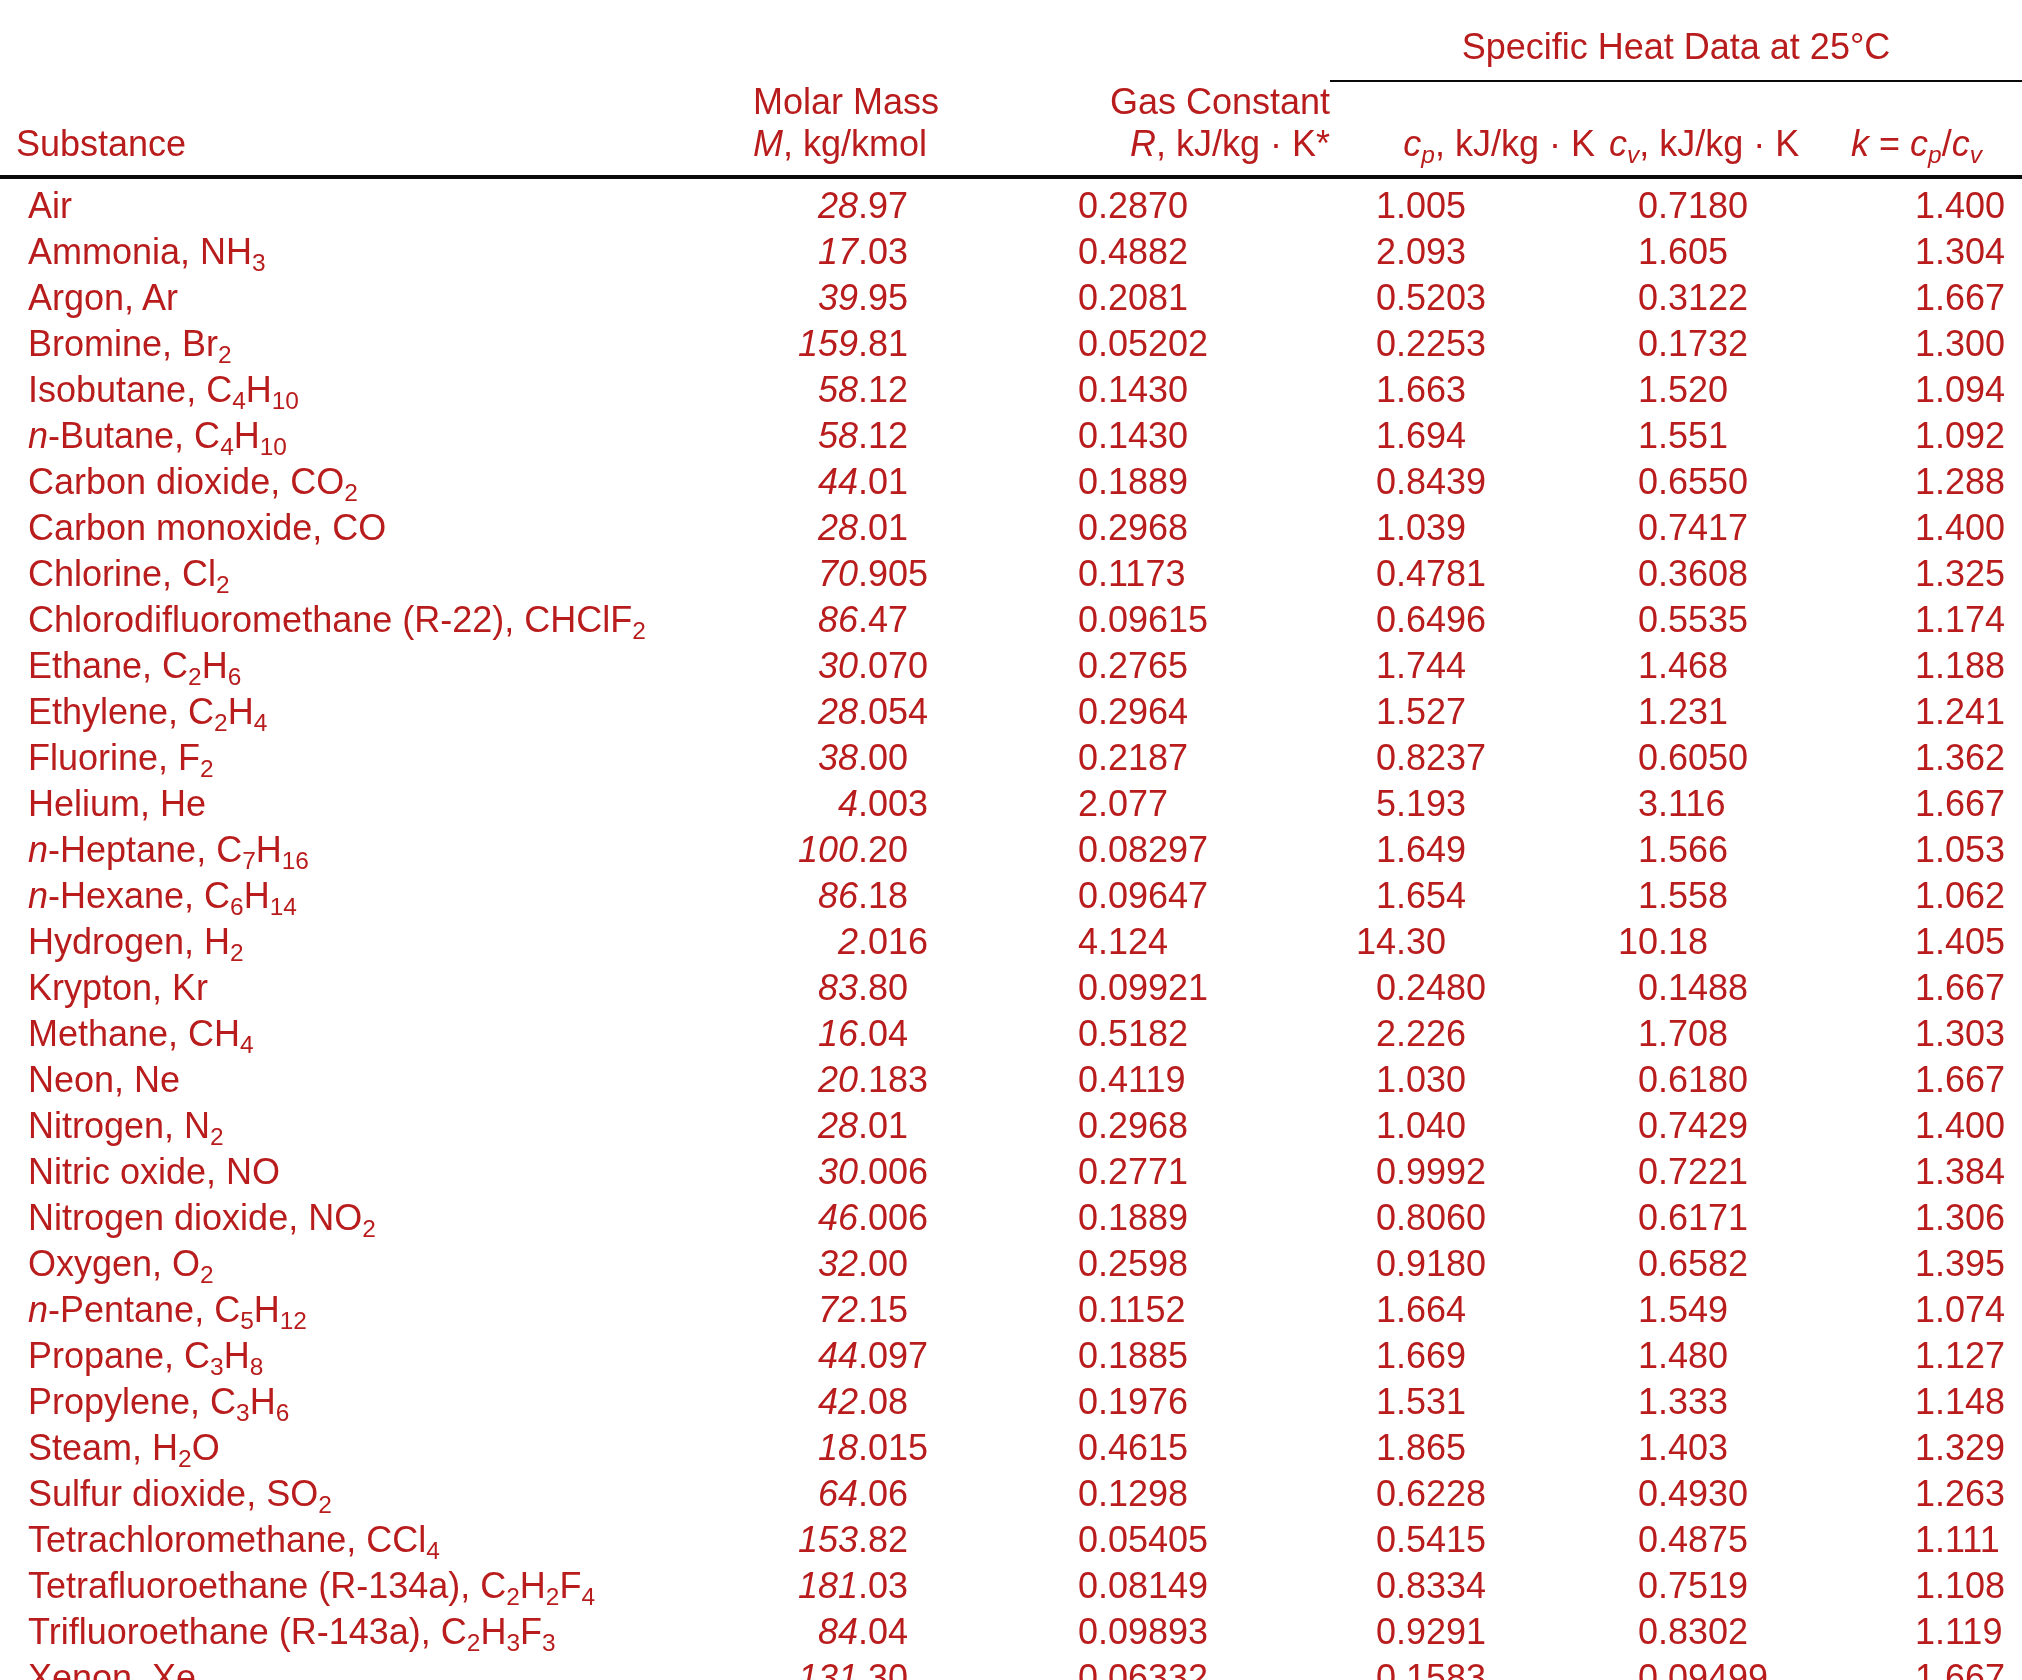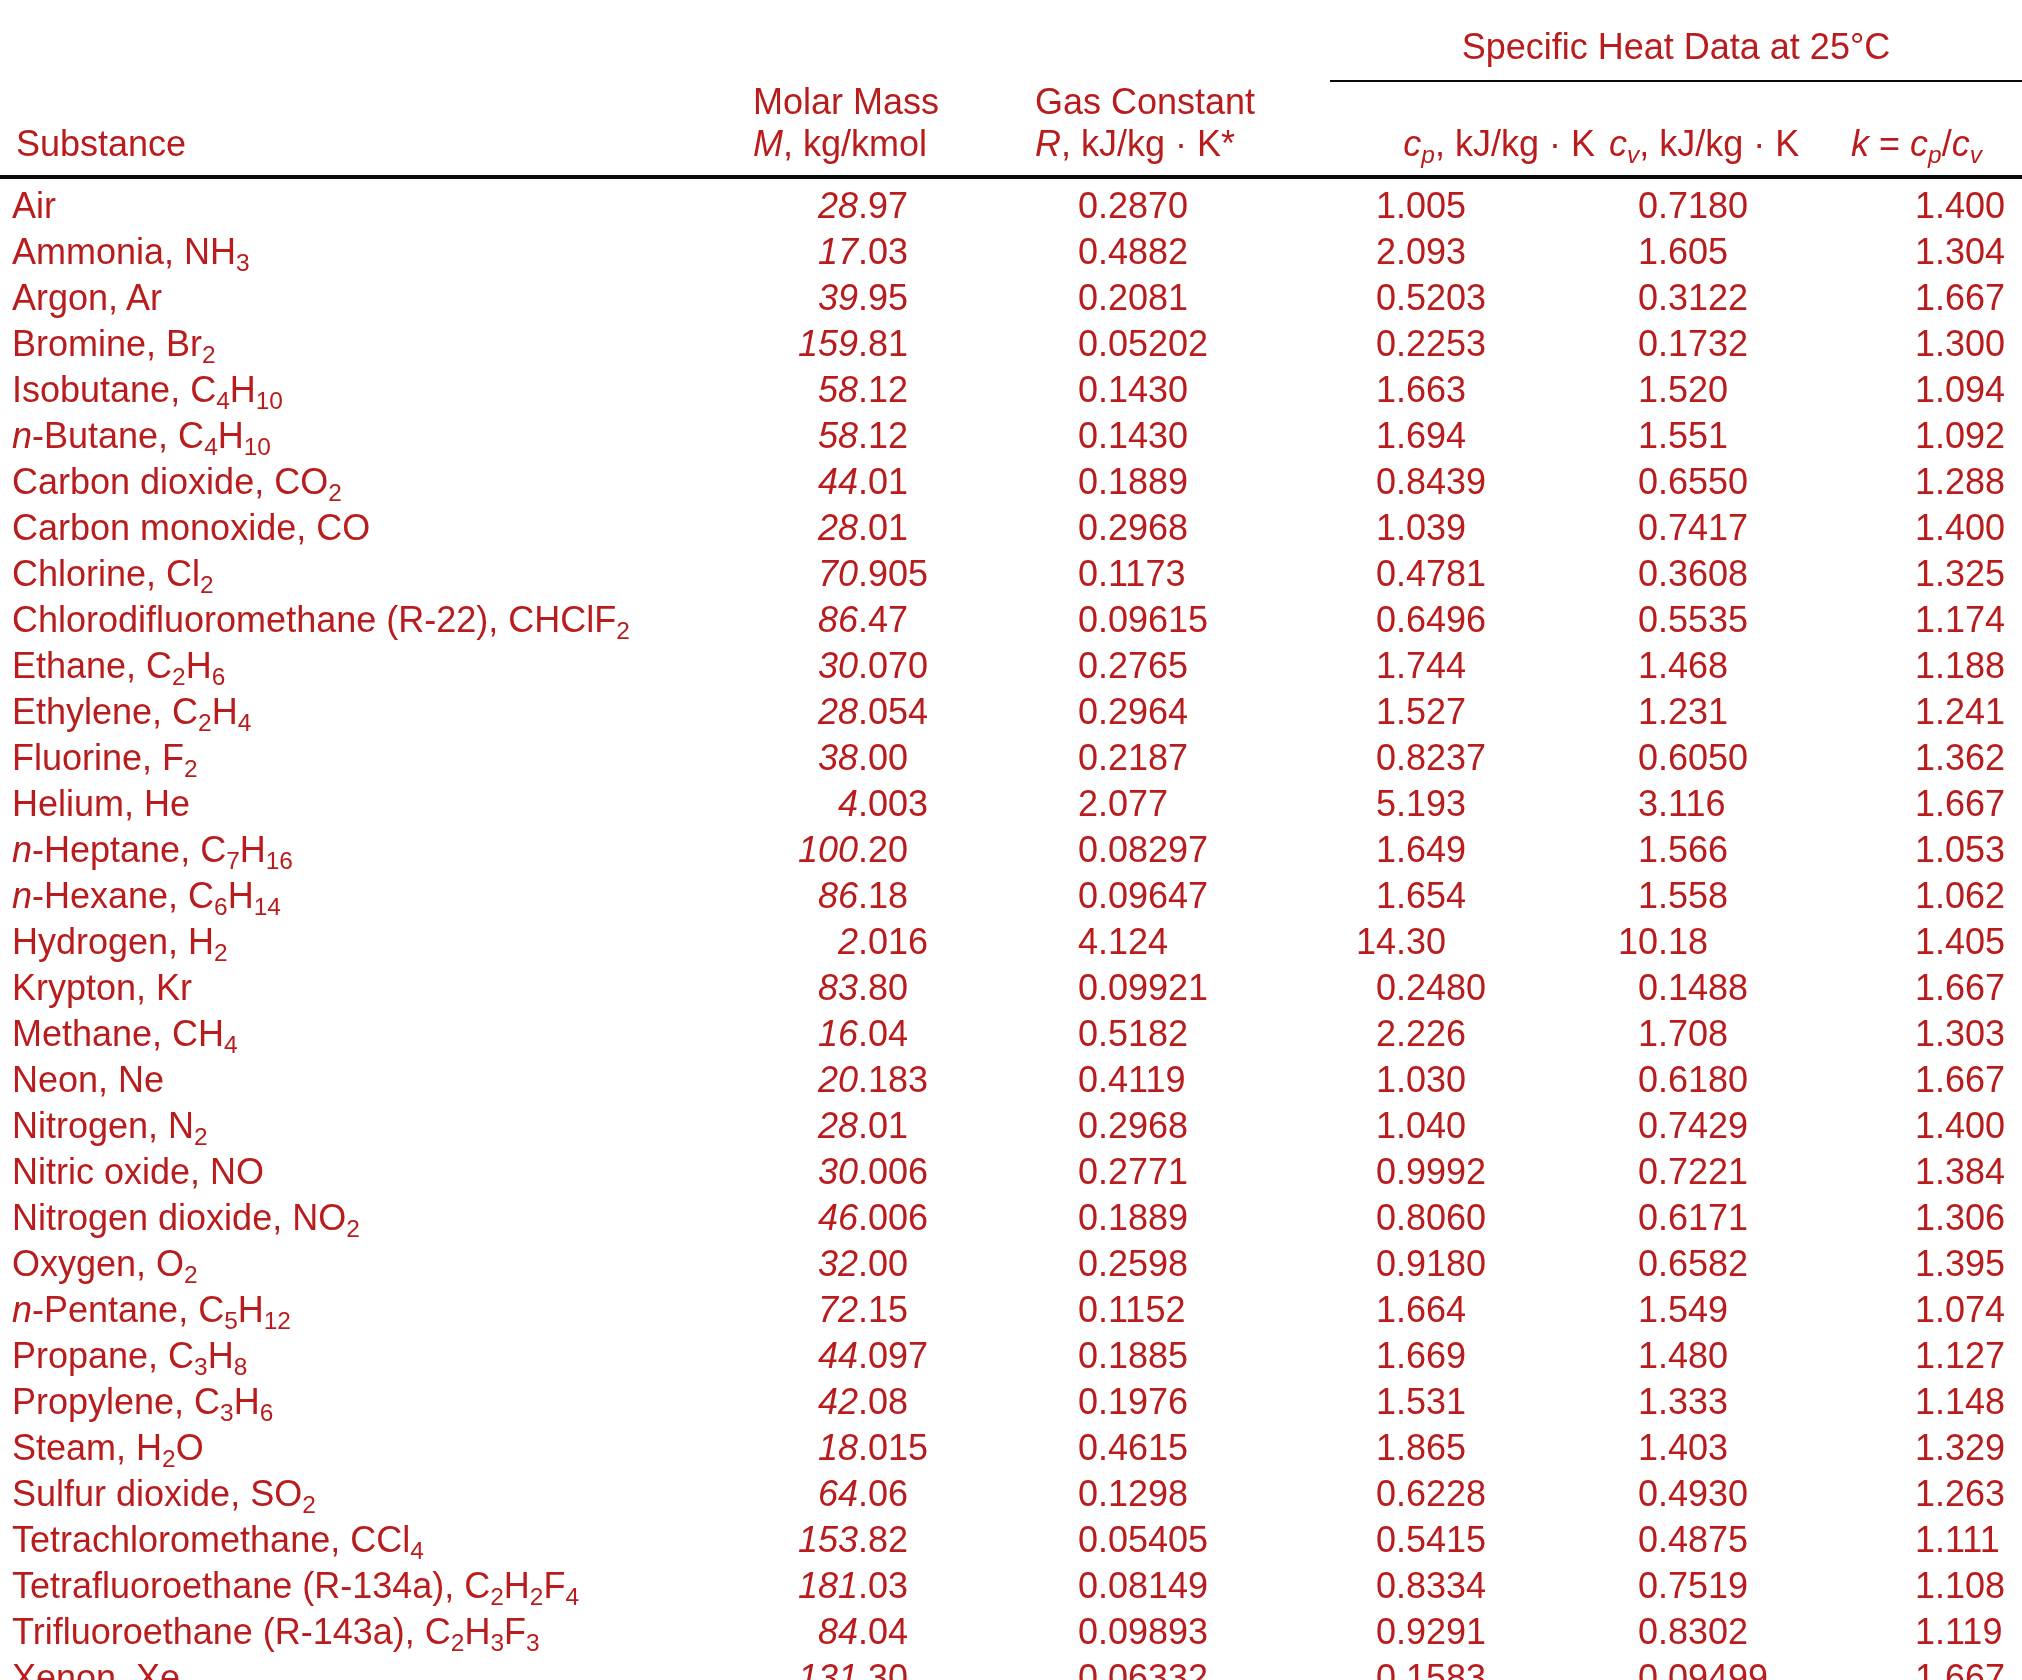--- a/index.html
+++ b/index.html
@@ -42,33 +42,33 @@
     line-height: 42px;
   }
   tr.colhead-row th {
     border-bottom: 4px solid #0a0a0a;
     padding-bottom: 10px;
   }
   .l1, .l2 { line-height: 42px; white-space: nowrap; }
 
   th.h-substance { padding-left: 16px; }
   th.h-molar     { padding-left: 23px; }
-  th.h-gas       { padding-left: 15px; }
+  th.h-gas       { padding-left: 15px; text-align: right; }
   th.h-cp        { padding-left: 15px; text-align: right; }
   th.h-cv        { padding-left: 14px; }
   th.h-k         { padding-left: 16px; }
 
   tbody td {
     height: 46px;
     line-height: 46px;
     white-space: nowrap;
     vertical-align: middle;
   }
   tbody tr:first-child td { padding-top: 4px; }
-  td.sub-col { padding-left: 12px; }
+  td.sub-col { padding-left: 28px; }
 
   td.num .numwrap { display: inline-flex; }
   td.num .ip { display: inline-block; text-align: right; }
   td.num .fp { display: inline-block; text-align: left; }
 
   td.col-molar_mass   { padding-left: 68px; }
   td.col-molar_mass .ip   { width: 3ch; font-style: italic; }
   td.col-gas_constant { padding-left: 58px; }
   td.col-gas_constant .ip { width: 1ch; }
   td.col-cp           { padding-left: 26px; }

